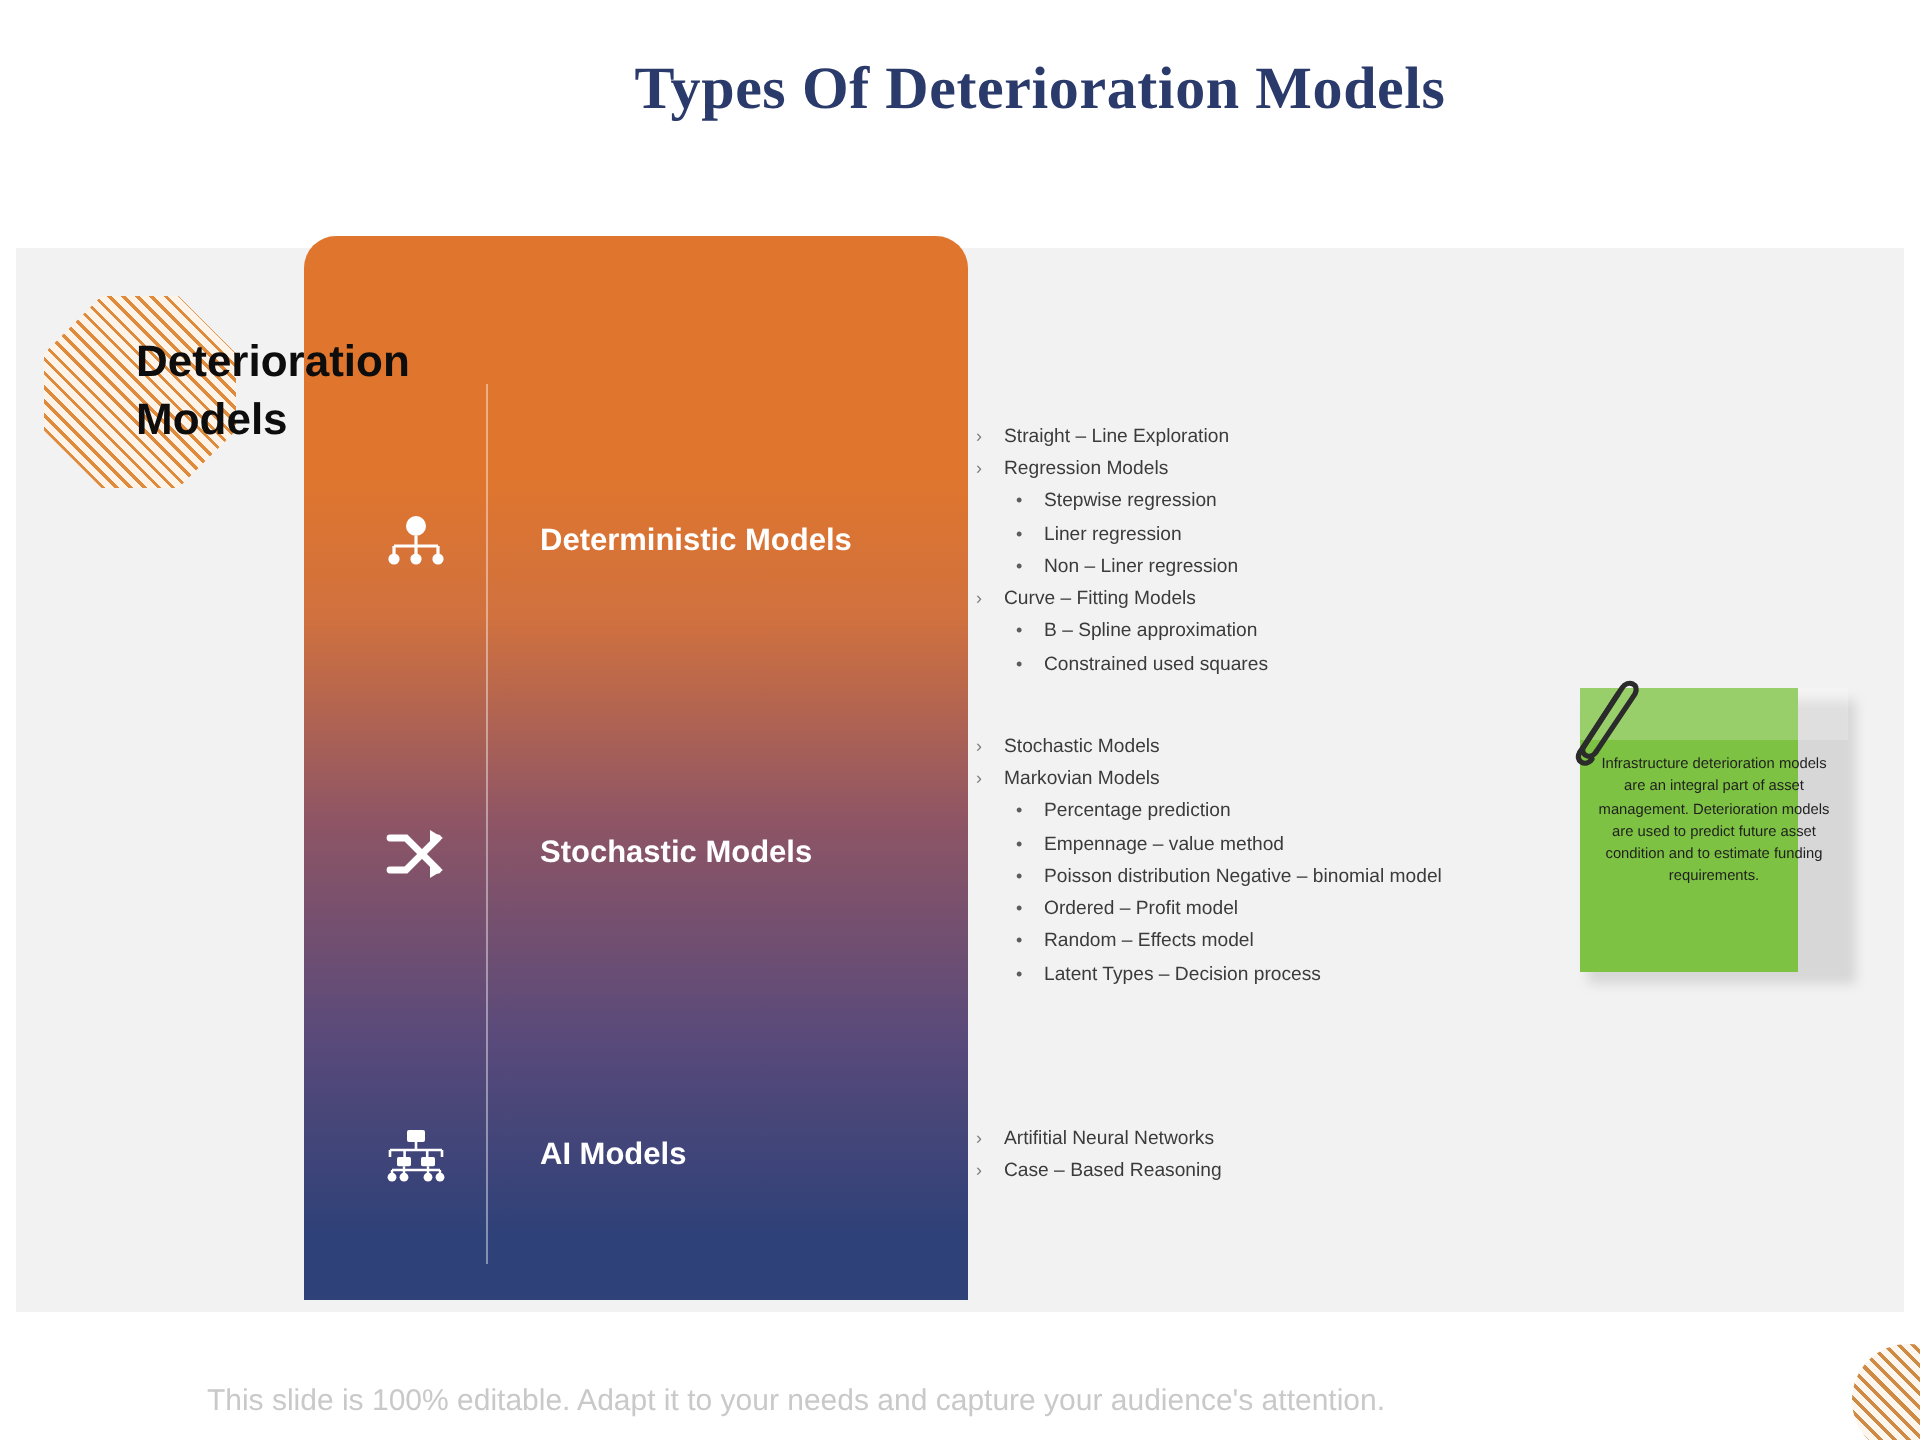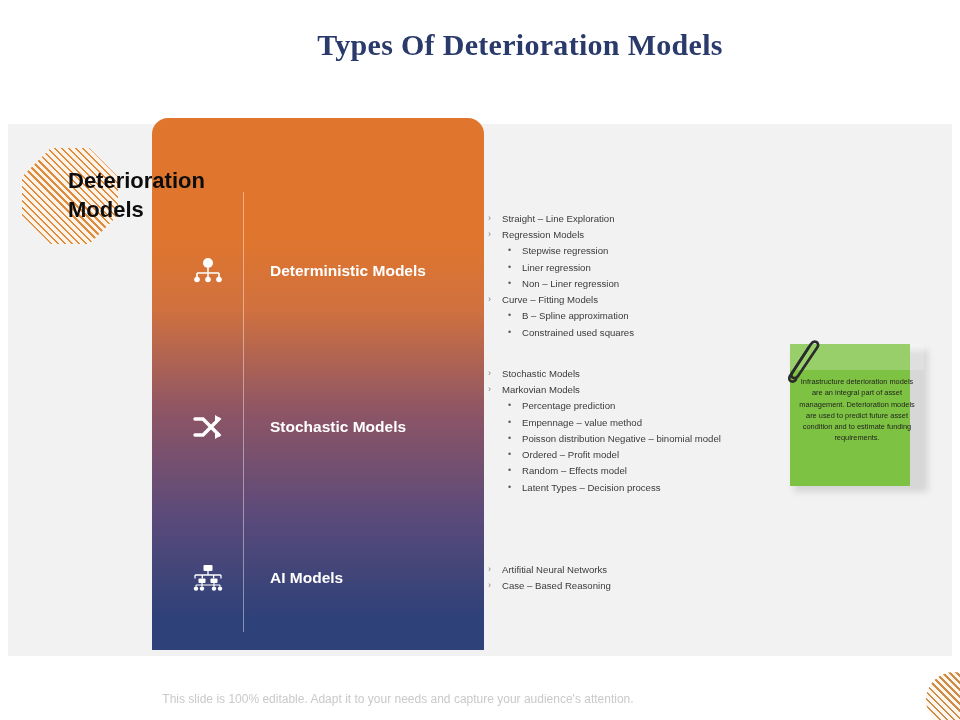--- a/index.html
+++ b/index.html
@@ -191,21 +191,21 @@
     width: 134px;
     height: 142px;
     background: rgba(120,120,120,0.22);
     filter: blur(3px);
     border-radius: 2px;
   }
   .note {
     position: absolute;
     left: 0;
     top: 0;
-    width: 120px;
+    width: 109px;
     height: 142px;
     background: #7dc242;
     box-sizing: border-box;
   }
   .note-top-sheen {
     position: absolute;
     left: 0;
     top: 0;
     width: 134px;
     height: 26px;
@@ -230,21 +230,21 @@
     z-index: 4;
   }
 
   
   .footer {
     position: absolute;
     left: 0;
     top: 692px;
     width: 796px;
     text-align: center;
-    font-size: 12px;
+    font-size: 15px;
     color: #c9c9c9;
   }
 </style>
 </head>
 <body>
 
 <div class="slide-title">Types Of Deterioration Models</div>
 
 <div class="content-bg"></div>
 

